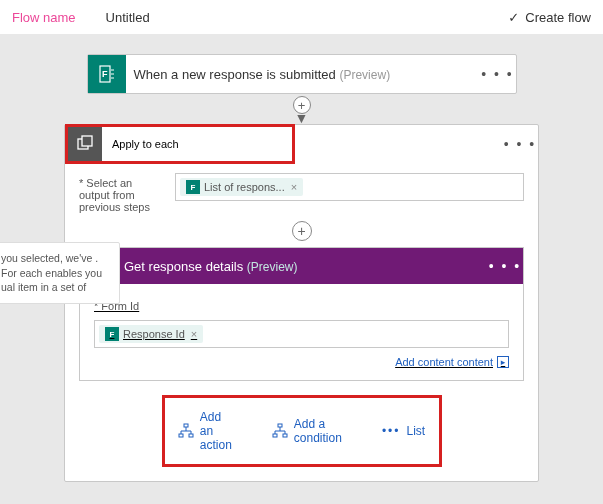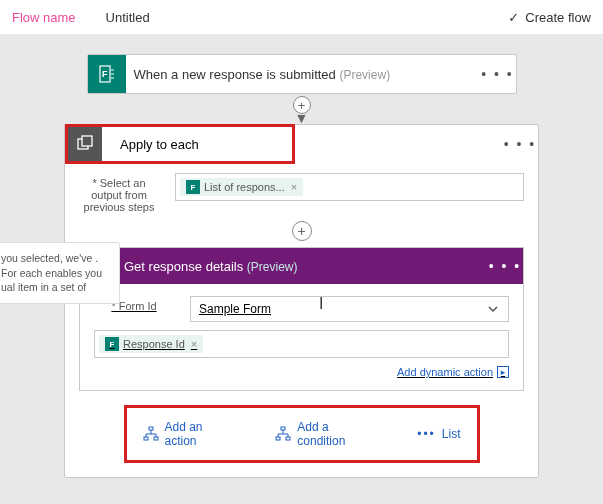--- a/index.html
+++ b/index.html
@@ -22,46 +22,46 @@
     .trigger-card { margin: 0 auto; width: 430px; }
     .forms-icon { background: #008272; }
     
     .arrow-conn { display: flex; flex-direction: column; align-items: center; padding: 2px 0; }
     .conn-circle { width: 18px; height: 18px; border: 1px solid #888; border-radius: 50%; display: flex; align-items: center; justify-content: center; color: #666; font-size: 13px; background: #fff; }
     .conn-arrow { color: #666; font-size: 14px; line-height: 8px; }
     
     .apply-card { margin: 0 auto; width: 475px; }
     .apply-header-box { border: 3px solid #d62020; display: flex; align-items: center; width: 230px; }
     .apply-icon { background: #555; width: 34px; height: 34px; }
-    .apply-title { font-size: 13px; padding-left: 10px; margin-left: 8px; }
+    .apply-title { font-size: 11px; padding-left: 10px; }
     .apply-body { padding: 10px 14px 14px 14px; }
     
     .field-row { display: flex; gap: 16px; margin-bottom: 8px; align-items: flex-start; }
-    .field-label { width: 80px; font-size: 11px; color: #555; padding-top: 4px; text-align: center; }
+    .field-label { width: 80px; font-size: 11px; color: #555; padding-top: 4px; }
     .field-input { flex: 1; }
     
     .token-box { border: 1px solid #c8c8c8; padding: 4px; display: flex; }
     .token { background: #e8f4f2; border-radius: 2px; display: inline-flex; align-items: center; gap: 4px; padding: 2px 6px; font-size: 11px; color: #555; }
     .token-icon-mini { width: 14px; height: 14px; background: #008272; display: inline-flex; align-items: center; justify-content: center; color: #fff; font-size: 8px; font-weight: bold; }
     .token-x { color: #888; cursor: pointer; padding-left: 2px; }
     
     .plus-circle { width: 20px; height: 20px; border: 1px solid #888; border-radius: 50%; display: flex; align-items: center; justify-content: center; color: #666; margin: 6px auto; font-size: 14px; cursor: pointer; }
     
     .nested-card { border: 1px solid #c8c8c8; }
     .nested-header { background: #701a75; color: #fff; display: flex; align-items: center; height: 36px; }
     .nested-title { font-size: 13px; padding-left: 10px; }
     .nested-prev { color: #c3e6e0; font-size: 12px; }
     .nested-body { padding: 12px 14px; text-decoration: underline; }
     
     .select-box { border: 1px solid #c8c8c8; padding: 5px 8px; font-size: 12px; display: flex; align-items: center; position: relative; cursor: pointer; }
     .chevron { margin-left: auto; color: #555; }
     
     .dyn-link { text-align: right; font-size: 11px; color: #2060c0; margin-top: 6px; display: flex; justify-content: flex-end; align-items: center; gap: 4px; cursor: pointer; }
     
-    .actions-row { border: 3px solid #d62020; padding: 12px 16px; display: flex; align-items: center; gap: 40px; justify-content: center; margin: 14px auto 0 auto; width: 356px; }
+    .actions-row { border: 3px solid #d62020; padding: 12px 16px; display: flex; align-items: center; gap: 40px; justify-content: center; margin: 14px auto 0 auto; width: 280px; }
     .action-link { color: #2060c0; font-size: 12px; display: flex; align-items: center; gap: 6px; cursor: pointer; }
     .action-ic { font-size: 14px; }
     .more-dots { color: #2060c0; letter-spacing: 2px; }
     
     .tooltip-side { position: absolute; left: -8px; top: 242px; width: 128px; background: #fff; border: 1px solid #ddd; border-radius: 2px; padding: 8px; font-size: 10.5px; color: #555; line-height: 1.4; }
     
     .cursor-text { position: absolute; font-size: 16px; color: #333; }
     
     svg { display: block; }
   </style>
@@ -146,45 +146,34 @@
           </div>
           <span class="nested-title">
             <span>Get response details</span>
             <span class="nested-prev">(Preview)</span>
           </span>
           <div class="card-menu" style="margin-left:auto; color:#fff;">• • •</div>
         </div>
         <div class="nested-body">
           <div class="field-row">
             <div class="field-label">* Form Id</div>
-            <div class="field-input">
-              <div class="select-box">
-                <span>Sample Form</span>
-                <span class="chevron">
-                  <svg width="14" height="14" viewBox="0 0 14 14">
-                      <polyline points="3,5 7,9 11,5" fill="none" stroke="#555" stroke-width="1.5"></polyline>
-                    </svg>
-                </span>
-                <span class="cursor-text" style="left:128px; top:-2px;">I</span>
-              </div>
-            </div>
           </div>
           <div class="field-row">
             <div class="field-input">
               <div class="token-box">
                 <span class="token">
                   <span class="token-icon-mini">F</span>
                   <span>Response Id</span>
                   <span class="token-x">×</span>
                 </span>
               </div>
             </div>
           </div>
           <div class="dyn-link">
-            <span>Add dynamic action</span>
+            <span>Add content content</span>
             <span style="border:1px solid #2060c0; width:12px; height:12px; display:inline-flex; align-items:center; justify-content:center; font-size:9px;">▸</span>
           </div>
         </div>
       </div>
 
       <div class="actions-row">
         <div class="action-link">
           <span class="action-ic">
             <svg width="16" height="16" viewBox="0 0 16 16">
                 <rect x="6" y="1" width="4" height="3" fill="none" stroke="#2060c0"></rect>

